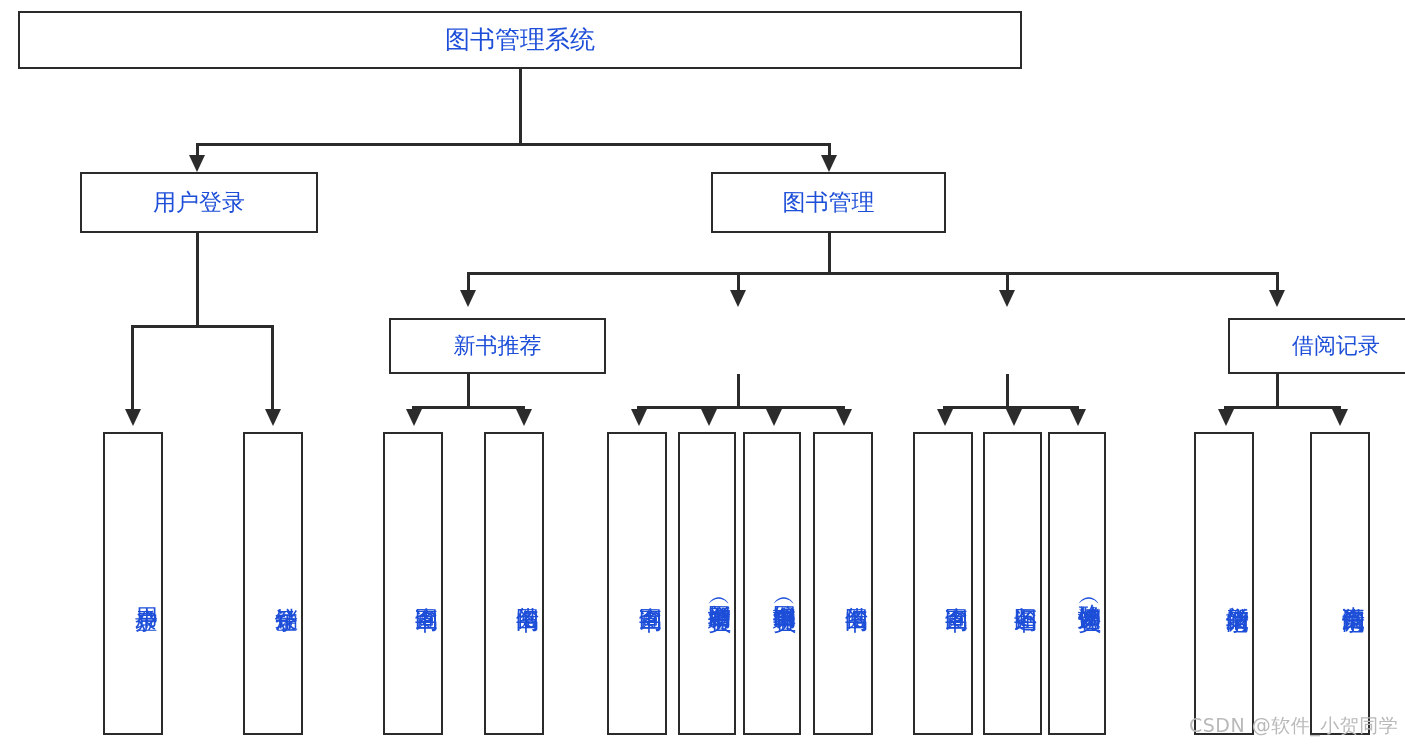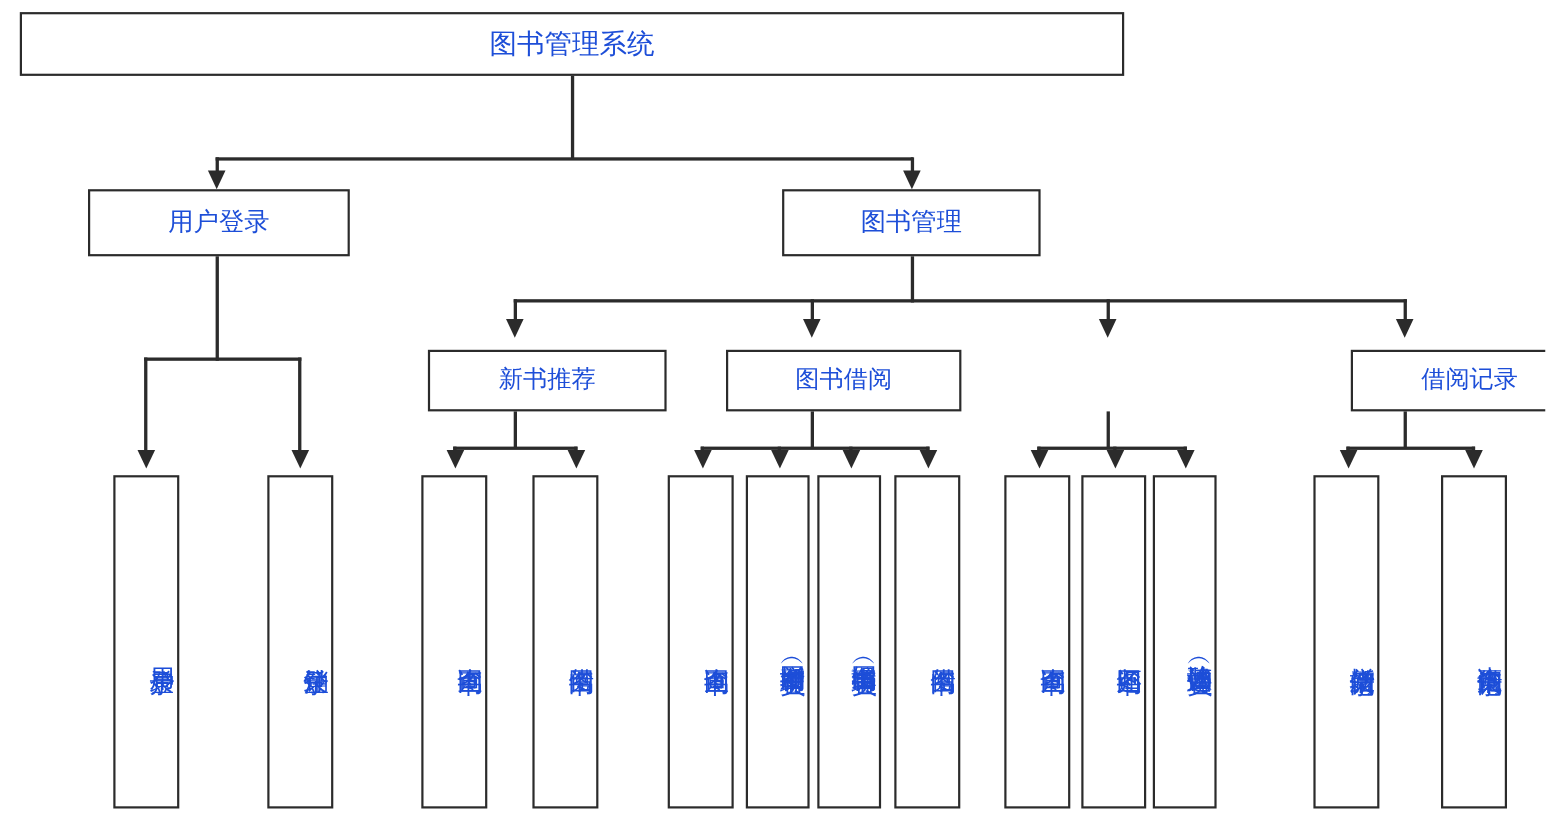--- a/index.html
+++ b/index.html
@@ -118,23 +118,20 @@
   <div class="conn vline" style="left:1276px;top:272px;height:24px;"></div>
   <div class="arrow" style="left:460px;top:290px;"></div>
   <div class="arrow" style="left:730px;top:290px;"></div>
   <div class="arrow" style="left:999px;top:290px;"></div>
   <div class="arrow" style="left:1269px;top:290px;"></div>
 
   <div class="node lvl2" style="left:361px;top:318px;width:217px;height:56px;">
     <span>新书推荐</span>
   </div>
 
-  <div class="node lvl2" style="left:632px;top:318px;width:214px;height:56px;">
-    <span>图书借阅</span>
-  </div>
 
 
   <div class="node lvl2" style="left:1200px;top:318px;width:216px;height:56px;">
     <span>借阅记录</span>
   </div>
 
   <div class="conn vline" style="left:467px;top:374px;height:34px;"></div>
   <div class="conn hline" style="left:412px;top:406px;width:113px;"></div>
   <div class="conn vline" style="left:412px;top:406px;height:9px;"></div>
   <div class="conn vline" style="left:522px;top:406px;height:9px;"></div>
@@ -213,14 +210,15 @@
   </div>
 
   <div class="node leaf" style="left:1194px;top:432px;width:60px;height:303px;">
     <span class="vtext">新增借阅记录</span>
   </div>
 
   <div class="node leaf" style="left:1310px;top:432px;width:60px;height:303px;">
     <span class="vtext">查询借阅记录</span>
   </div>
 
+  <div class="watermark" style="left:1189px;top:713px;">CSDN @软件_小贺同学</div>
 
 </div>
 
 </body></html>

